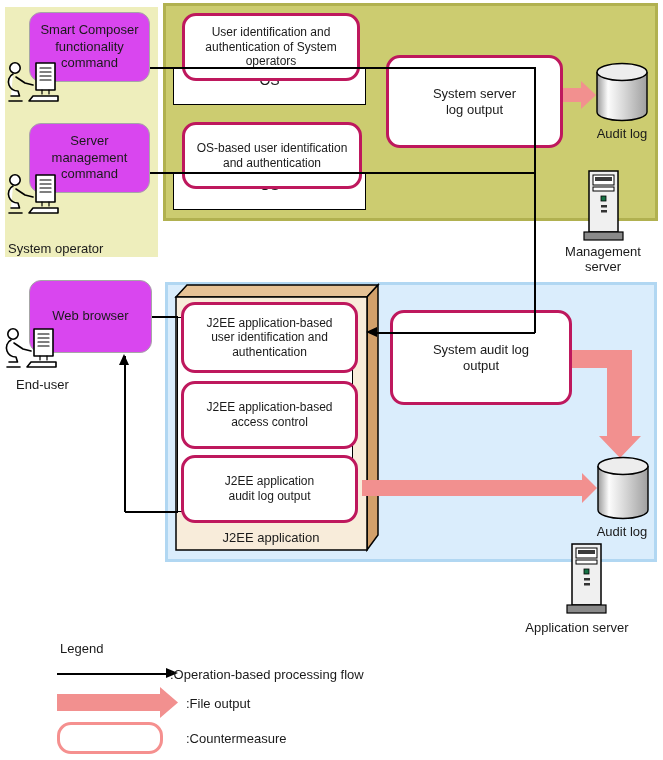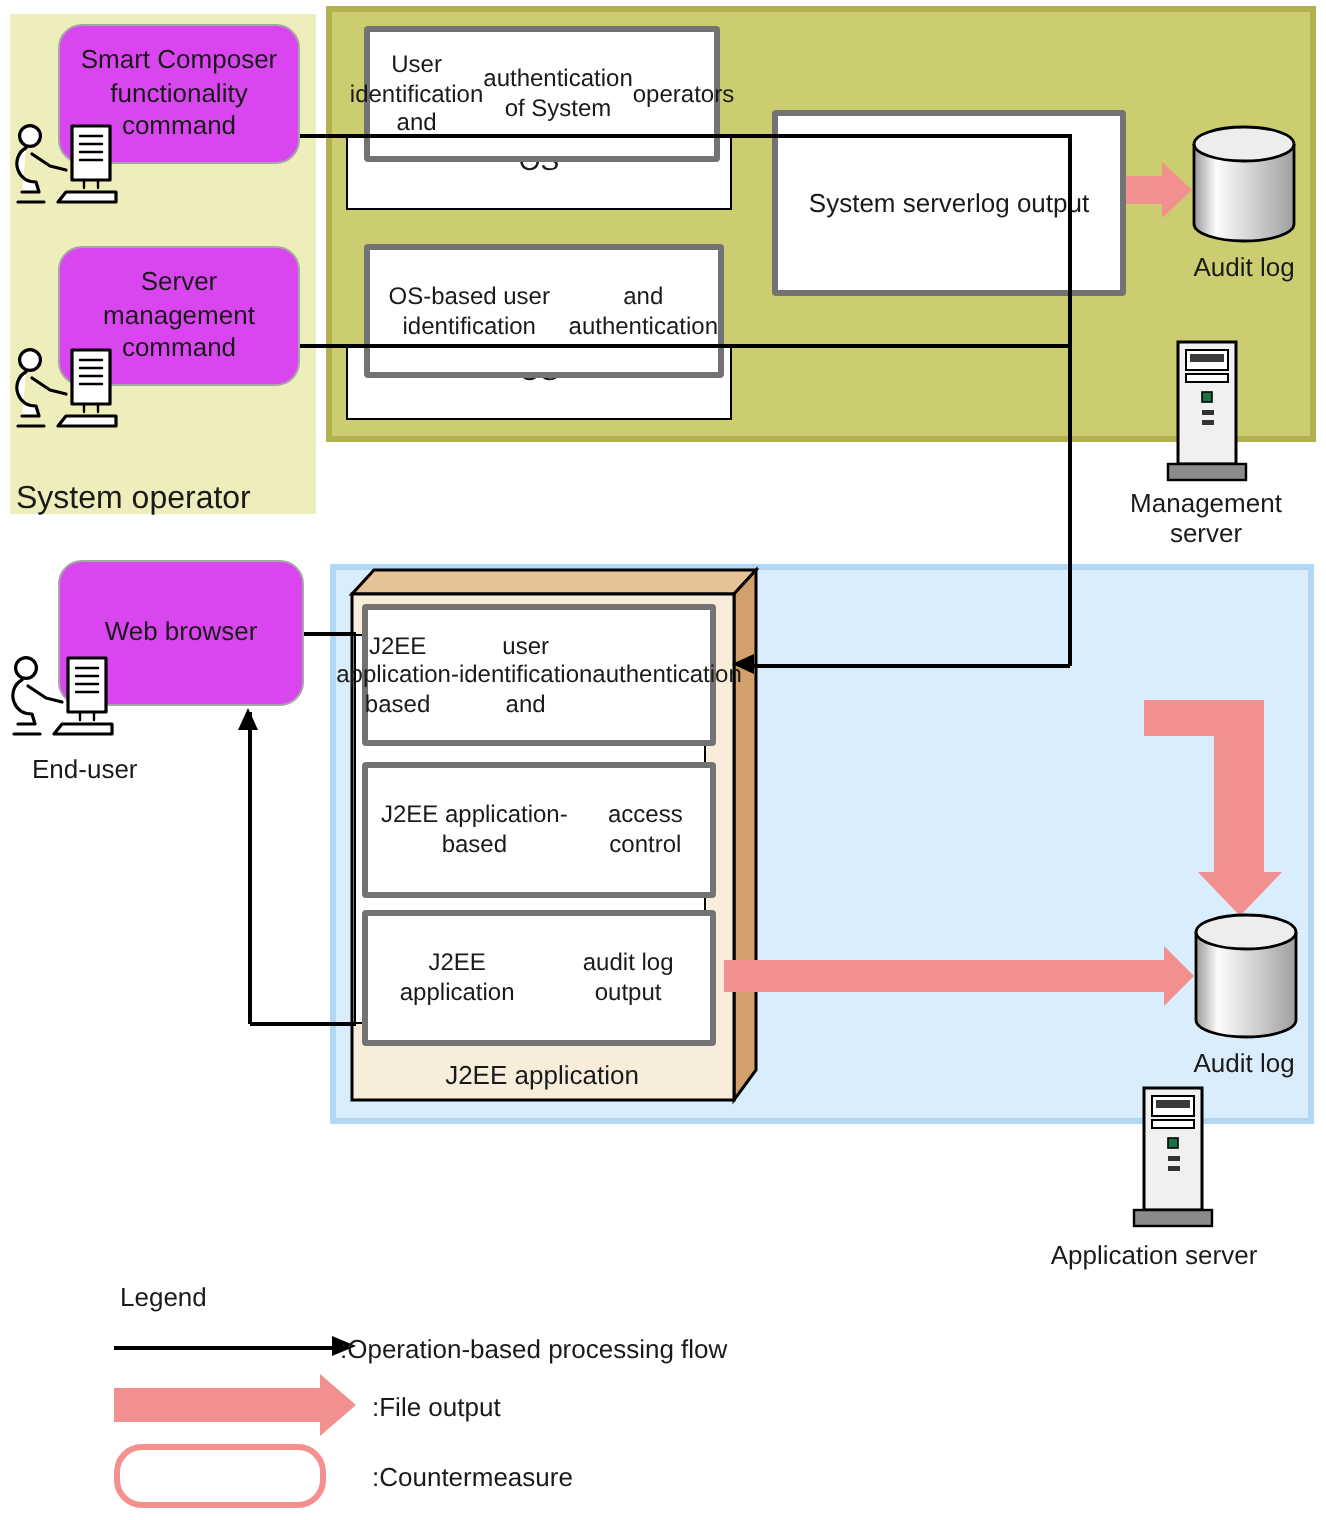--- a/index.html
+++ b/index.html
@@ -9,22 +9,22 @@
   .abs{position:absolute;}
   
   .zone-admin{left:5px;top:7px;width:153px;height:250px;background:#eeeebc;}
   .zone-os{left:163px;top:3px;width:495px;height:218px;background:#cccc70;border:3px solid #b1b150;}
   .zone-j2ee{left:165px;top:282px;width:492px;height:280px;background:#daedfc;border:3px solid #b1d7f2;}
   
   .cmd-box{background:#d946ef;border:1.5px solid #a6a6a6;border-radius:12px;
            display:flex;flex-direction:column;align-items:center;justify-content:center;
            font-size:13px;line-height:1.3;text-align:center;}
   
-  .cm-box{background:#fff;border:3px solid #737373;border-radius:2px;
-          display:flex;flex-direction:row;align-items:center;justify-content:center;
+  .cm-box{background:#fff;border:3px solid #be185d;border-radius:14px;
+          display:flex;flex-direction:column;align-items:center;justify-content:center;
           font-size:12px;line-height:1.22;text-align:center;}
   
   .os-rect{background:#fff;border:1.5px solid #000;display:flex;align-items:flex-end;
            justify-content:center;font-size:14px;padding-bottom:16px;}
   .inner-rect{background:#fff;border:1.5px solid #000;}
   .hline{background:#000;height:1.5px;}
   .vline{background:#000;width:1.5px;}
   .arrow-left{width:0;height:0;border-top:5.5px solid transparent;border-bottom:5.5px solid transparent;
               border-right:11px solid #000;}
   .arrow-up{width:0;height:0;border-left:5.5px solid transparent;border-right:5.5px solid transparent;
@@ -81,20 +81,24 @@
   <div class="abs cm-box" style="left:181px;top:381px;width:177px;height:68px;">
     <span>J2EE application-based</span>
     <span>access control</span>
   </div>
   <div class="abs cm-box" style="left:181px;top:455px;width:177px;height:68px;">
     <span>J2EE application</span>
     <span>audit log output</span>
   </div>
   <div class="abs label center" style="left:196px;top:530px;width:150px;font-size:13px;">J2EE application</div>
 
+  <div class="abs cm-box" style="left:390px;top:310px;width:182px;height:95px;font-size:13px;">
+    <span>System audit log</span>
+    <span>output</span>
+  </div>
 
   <div class="abs cmd-box" style="left:29px;top:12px;width:121px;height:70px;">
     <span>Smart Composer</span>
     <span>functionality</span>
     <span>command</span>
   </div>
   <div class="abs cmd-box" style="left:29px;top:123px;width:121px;height:70px;">
     <span>Server</span>
     <span>management</span>
     <span>command</span>
@@ -210,21 +214,21 @@
       <path d="M7,14 C3,16 1.5,21 3,25 C4.5,29 8,31 12,31 L13.5,36 L5,36" fill="#fff"></path>
       <path d="M10,17 L19,23 L27,25"></path>
       <path d="M3,41 L16,41"></path>
       <rect x="30" y="3" width="19" height="27" fill="#fff"></rect>
       <path d="M34,8 h11 M34,12 h11 M34,16 h11 M34,20 h11" stroke-width="1.2"></path>
       <path d="M27,36 L52,36 L52,41 L23,41 Z" fill="#fff"></path>
       <path d="M36,30 L36,34 M43,30 L43,34" stroke-width="1.2"></path>
     </g>
   </svg>
 
-  <div class="abs label" style="left:8px;top:241px;font-size:16px;">System operator</div>
+  <div class="abs label" style="left:8px;top:241px;font-size:13px;">System operator</div>
   <div class="abs label" style="left:16px;top:377px;">End-user</div>
 
   <div class="abs label" style="left:60px;top:641px;">Legend</div>
   <div class="abs hline" style="left:57px;top:673px;width:110px;"></div>
   <div class="abs arrow-right" style="left:166px;top:668px;"></div>
   <div class="abs label" style="left:170px;top:667px;">:Operation-based processing flow</div>
   <svg class="abs" style="left:57px;top:686px;" width="124" height="33">
     <rect x="0" y="8" width="103" height="17" fill="#f2908f"></rect>
     <polygon points="103,1 103,32 121,16.5" fill="#f2908f"></polygon>
   </svg>

